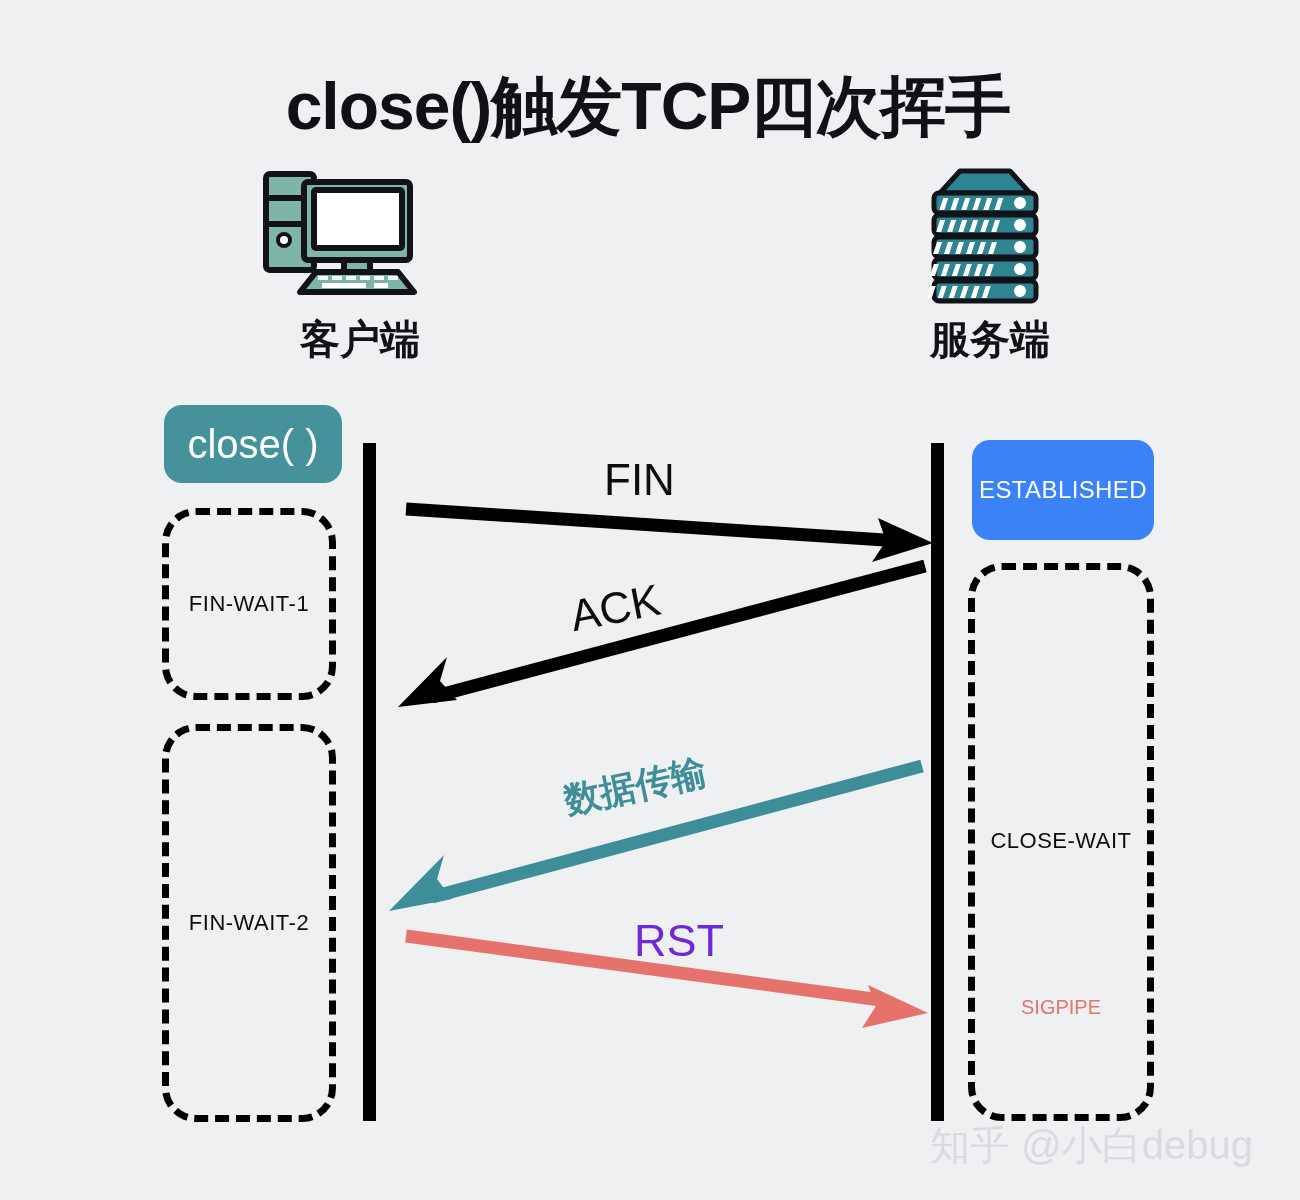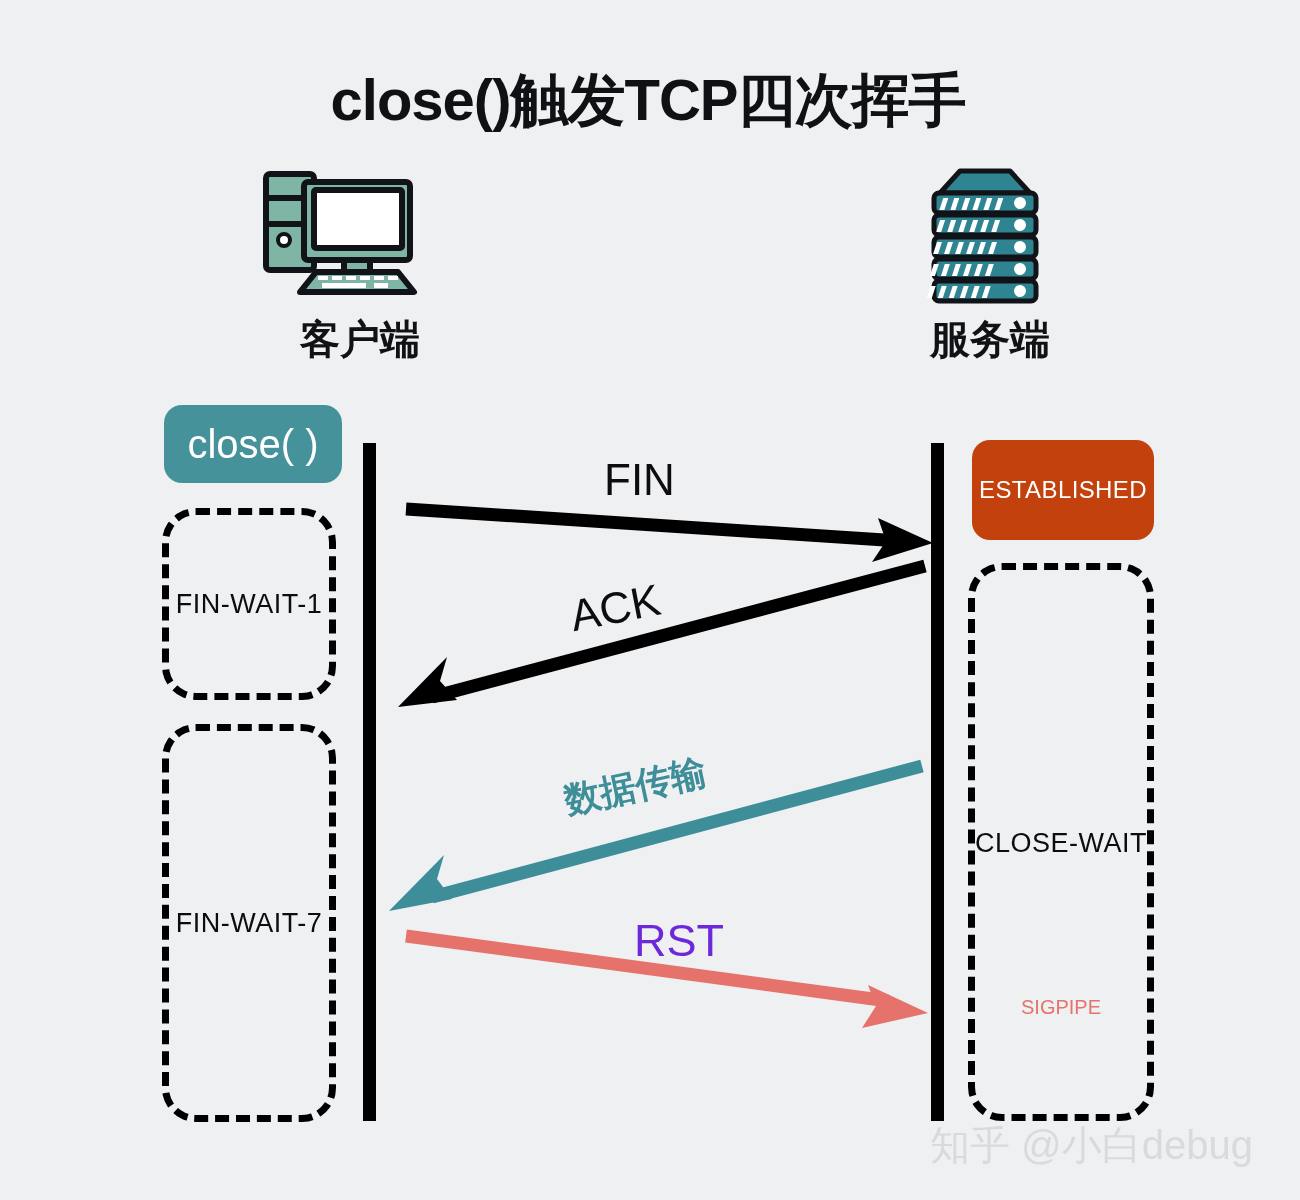--- a/index.html
+++ b/index.html
@@ -16,21 +16,21 @@
     width: 1300px;
     height: 1200px;
   }
 
   
   .title {
     position: absolute;
     left: 0; top: 62px;
     width: 1296px;
     text-align: center;
-    font-size: 58px;
+    font-size: 66px;
     font-weight: 700;
     color: #101114;
     letter-spacing: -1px;
     white-space: nowrap;
   }
 
   
   .endpoint-label {
     position: absolute;
     font-size: 40px;
@@ -59,21 +59,21 @@
   
   .state-box {
     position: absolute;
     border: 7px dashed #000;
     border-radius: 34px;
     display: flex;
     align-items: center;
     justify-content: center;
   }
   .state-box .state-text {
-    font-size: 27px;
+    font-size: 22px;
     font-weight: 400;
     color: #0d0d0f;
     letter-spacing: 0.5px;
     white-space: nowrap;
     text-align: center;
   }
   #finwait1-box { left: 162px; top: 508px; width: 174px; height: 192px; }
   #finwait2-box { left: 162px; top: 724px; width: 174px; height: 398px; }
   #closewait-box {
     left: 968px; top: 563px; width: 186px; height: 558px;
@@ -102,21 +102,21 @@
     white-space: nowrap;
   }
   #close-call-box {
     left: 164px; top: 405px; width: 178px; height: 78px;
     background: #45929b;
     font-size: 40px;
     font-weight: 400;
   }
   #established-box {
     left: 972px; top: 440px; width: 182px; height: 100px;
-    background: #c2410c;
+    background: #3b82f6;
     font-size: 24px;
     font-weight: 400;
     letter-spacing: 0.4px;
   }
 
   
   .arrow-label {
     position: absolute;
     white-space: nowrap;
     font-weight: 400;
@@ -241,21 +241,21 @@
     <span>close( )</span>
   </div>
   <div class="solid-box" id="established-box">
     <span>ESTABLISHED</span>
   </div>
 
   <div class="state-box" id="finwait1-box">
     <span class="state-text">FIN-WAIT-1</span>
   </div>
   <div class="state-box" id="finwait2-box">
-    <span class="state-text">FIN-WAIT-7</span>
+    <span class="state-text">FIN-WAIT-2</span>
   </div>
   <div class="state-box" id="closewait-box">
     <span class="state-text">CLOSE-WAIT</span>
   </div>
   <div class="sigpipe-group">
     <div>SIGPIPE</div>
   </div>
 
   <svg class="overlay" viewBox="0 0 1300 1200">
 

